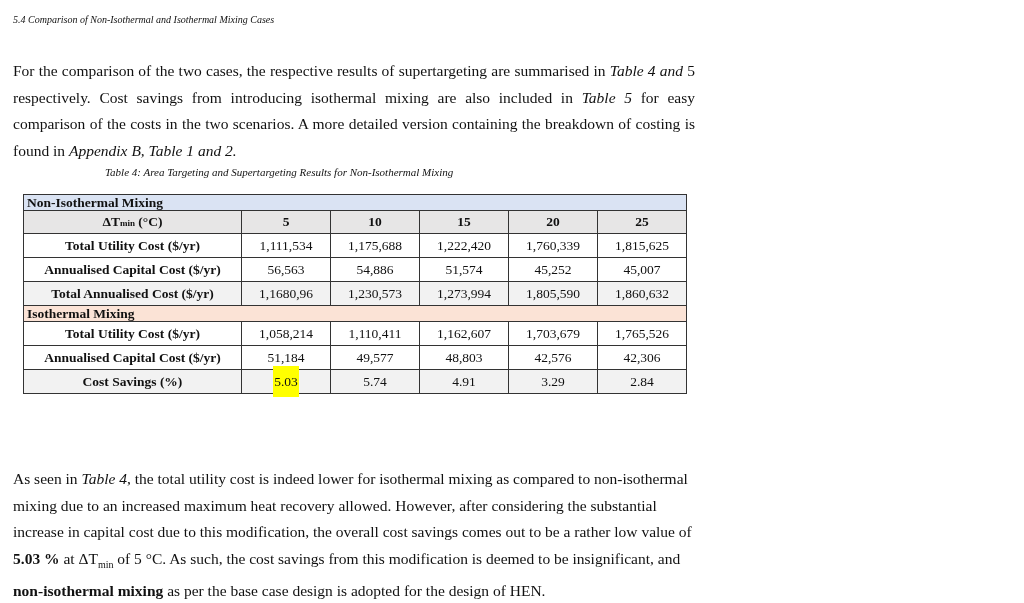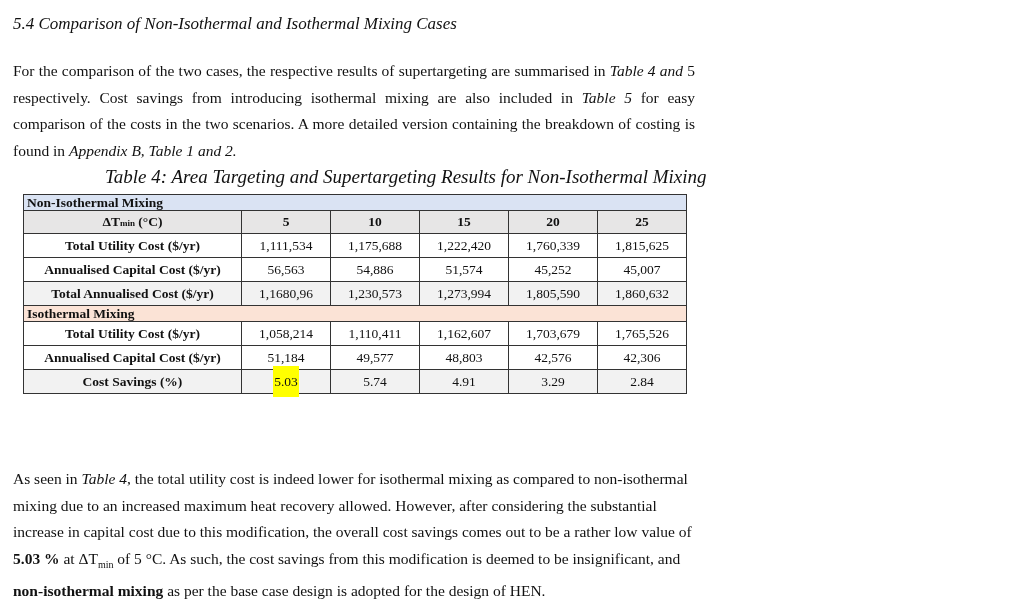--- a/index.html
+++ b/index.html
@@ -1,22 +1,22 @@
 <!DOCTYPE html>
 <html><head>
 <meta charset="utf-8">
 <style>
   html, body { margin:0; padding:0; background:#ffffff; }
   body { width:1024px; height:603px; overflow:hidden; position:relative;
          font-family:"Liberation Serif", "DejaVu Serif", serif; color:#111; }
-  .heading { position:absolute; left:13px; top:14px; font-size:17px; font-style:italic; }
+  .heading { position:absolute; left:13px; top:14px; font-size:10px; font-style:italic; }
   .para { position:absolute; left:13px; width:682px; font-size:15.5px; line-height:26.6px; text-align:justify; }
   .para1 { top:58px; }
   .para2 { top:466px; text-align:left; width:690px; }
-  .caption { position:absolute; left:105px; top:166px; font-size:19px; font-style:italic; }
+  .caption { position:absolute; left:105px; top:166px; font-size:11px; font-style:italic; }
   table { position:absolute; left:23px; top:194px; border-collapse:collapse; font-size:13.5px; }
   td { border:1px solid #333; text-align:center; padding:0; }
   .sec td { text-align:left; font-weight:bold; padding-left:3px; height:15px; line-height:15px; border-bottom:1px solid #333; }
   .sec-non td { background:#dae3f3; }
   .sec-iso td { background:#fbe3d6; }
   .hdr td { background:#e7e6e6; font-weight:bold; height:22px;margin-top:27px; }
   .lab { font-weight:bold; width:217px; }
   .val { width:88px; }
   .rowh td { height:23px; }
   .shade td { background:#f2f2f2; }

